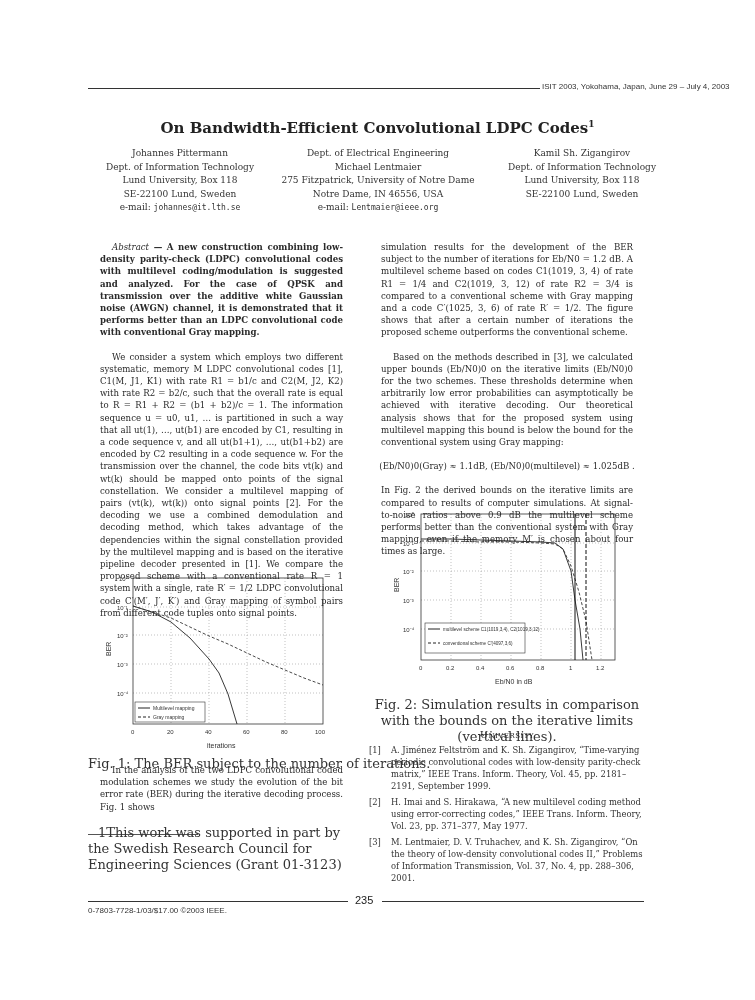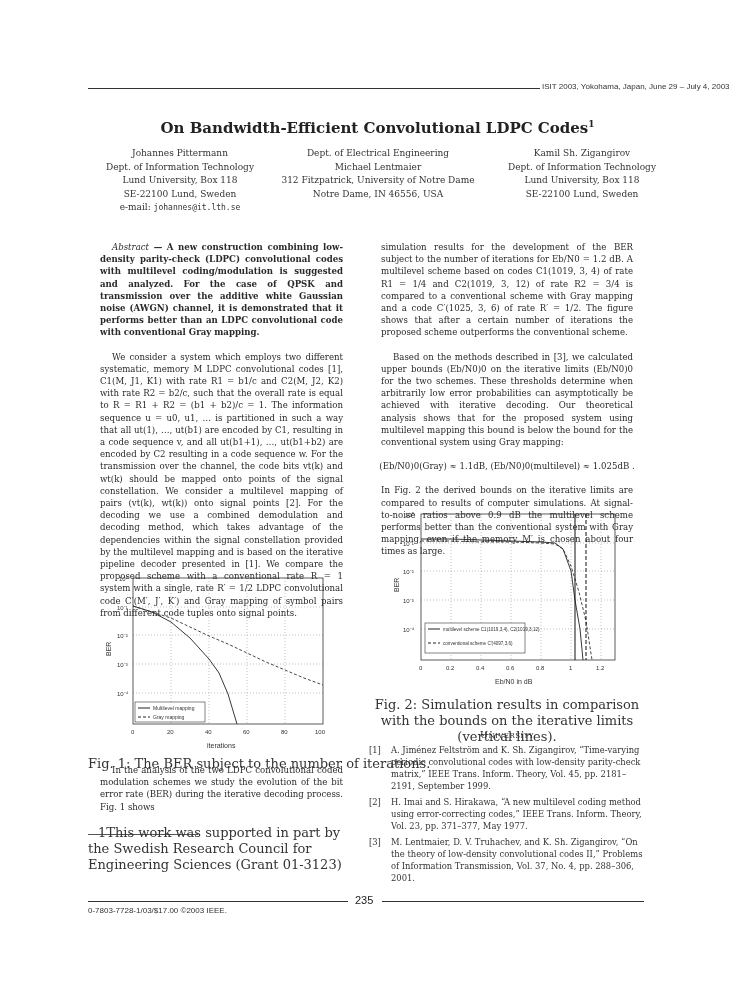--- a/index.html
+++ b/index.html
@@ -36,22 +36,23 @@
 <div class="abs author" style="left:60px;">
   <div>Johannes Pittermann</div>
   <div>Dept. of Information Technology</div>
   <div>Lund University, Box 118</div>
   <div>SE-22100 Lund, Sweden</div>
   <div><span>e-mail:</span> <span class="mono">johannes@it.lth.se</span></div>
 </div>
 <div class="abs author" style="left:258px;">
   <div>Dept. of Electrical Engineering</div>
   <div>Michael Lentmaier</div>
-  <div>312 Fitzpatrick, University of Notre Dame</div>
+  <div>275 Fitzpatrick, University of Notre Dame</div>
   <div>Notre Dame, IN 46556, USA</div>
+  <div><span>e-mail:</span> <span class="mono">Lentmaier@ieee.org</span></div>
 </div>
 <div class="abs author" style="left:462px;">
   <div>Kamil Sh. Zigangirov</div>
   <div>Dept. of Information Technology</div>
   <div>Lund University, Box 118</div>
   <div>SE-22100 Lund, Sweden</div>
 </div>
 
 <div class="abs col" style="left:88px; top:229px; width:267px;">
   <p class="abstract"><i>Abstract</i> <span>— A new construction combining low-density parity-check (LDPC) convolutional codes with multilevel coding/modulation is suggested and analyzed. For the case of QPSK and transmission over the additive white Gaussian noise (AWGN) channel, it is demonstrated that it performs better than an LDPC convolutional code with conventional Gray mapping.</span></p>

